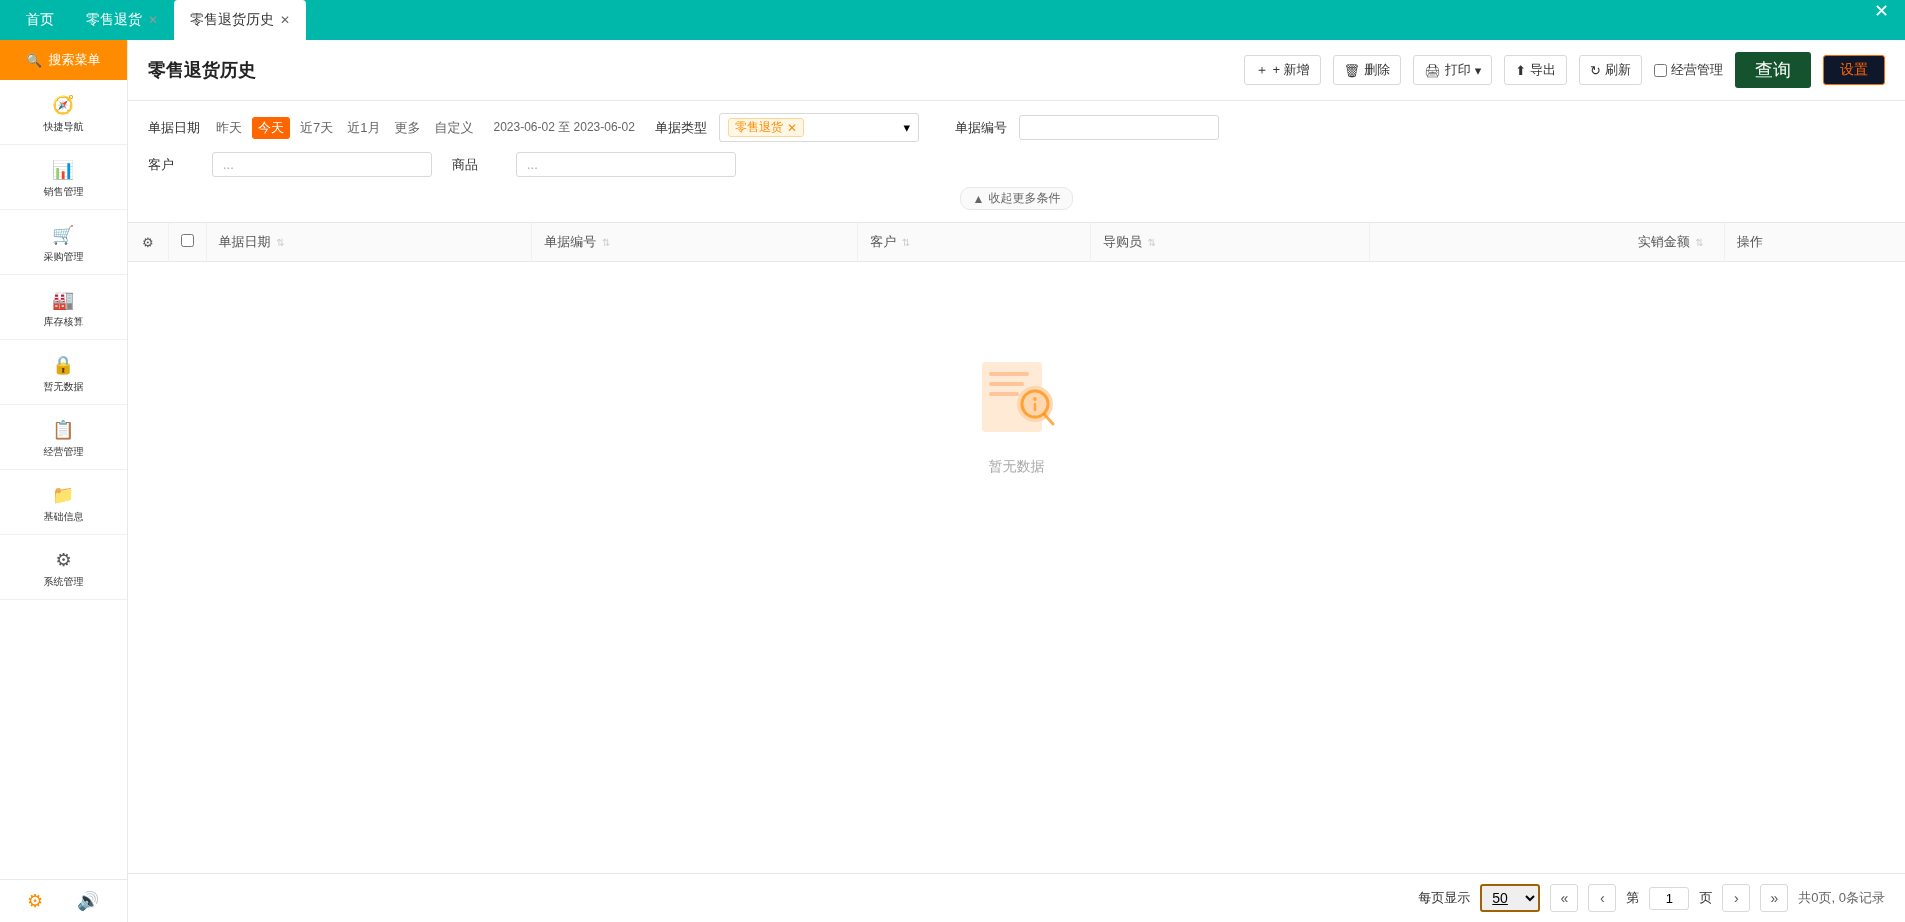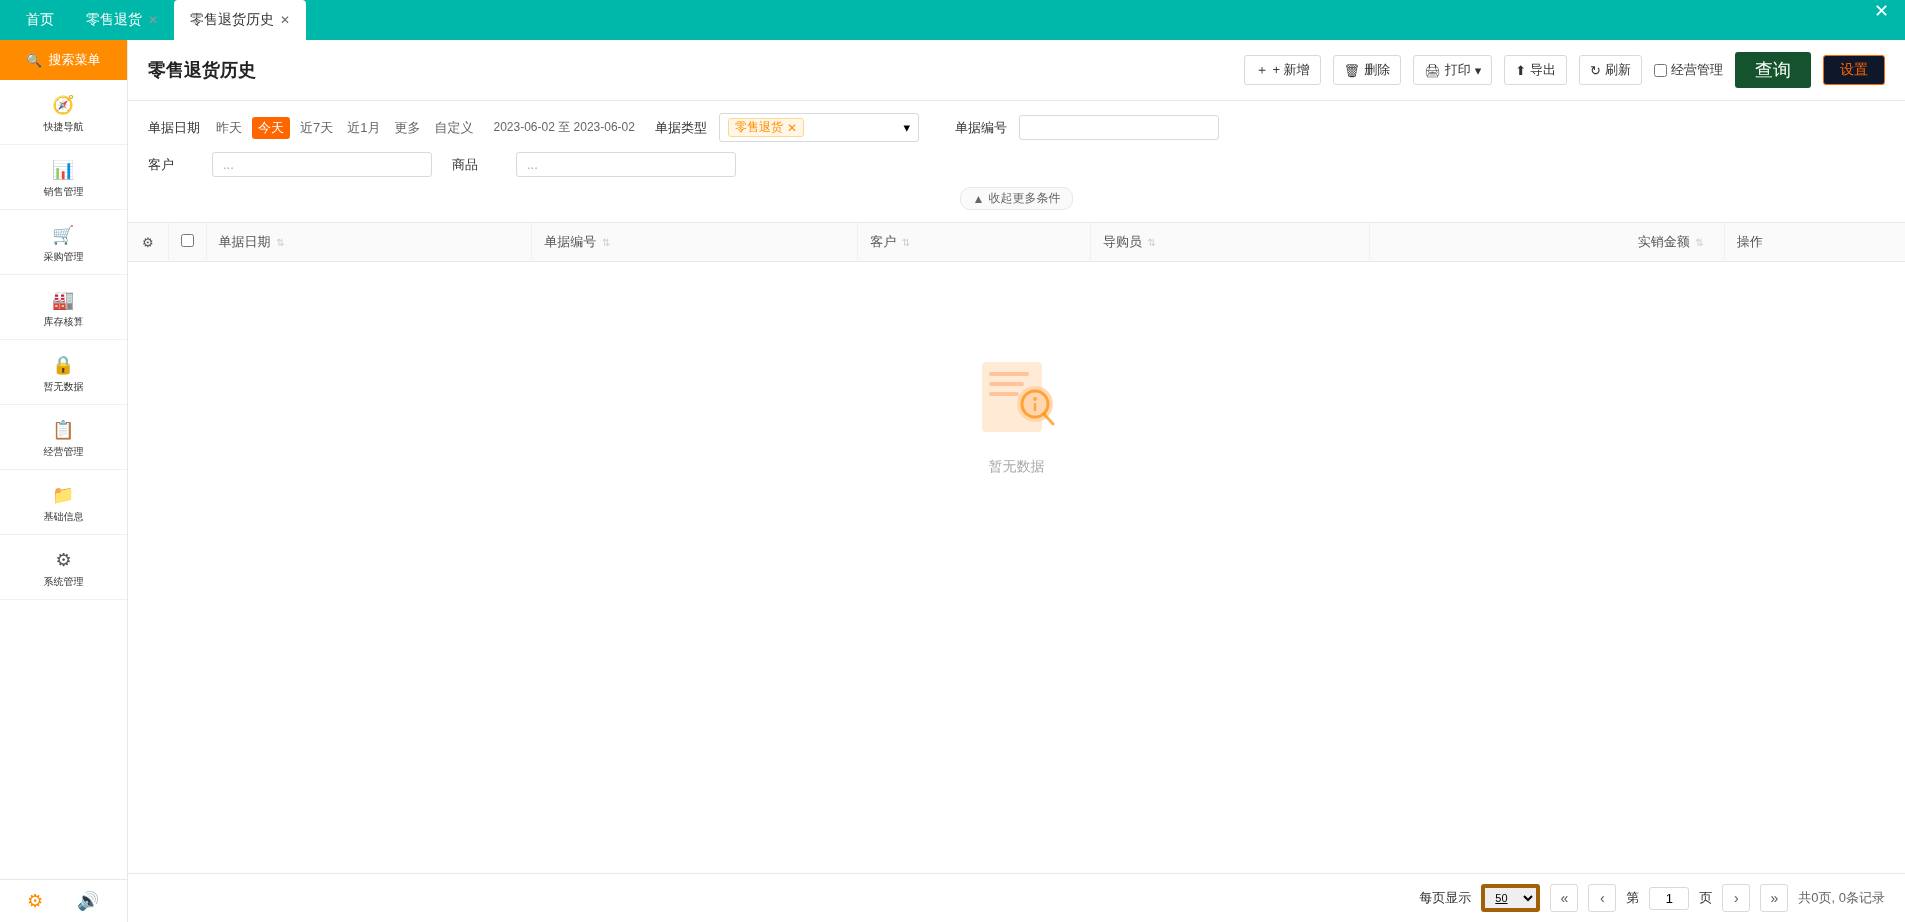--- a/index.html
+++ b/index.html
@@ -329,24 +329,24 @@
       justify-content: flex-end;
       padding: 10px 20px;
       background: #fff;
       border-top: 1px solid #e8e8e8;
       gap: 10px;
       font-size: 13px;
       color: #333;
       flex-shrink: 0;
     }
     .pagination select {
-      border: 4px solid #a16207;
+      border: 2px solid #a16207;
       border-radius: 3px;
       padding: 3px 6px;
-      font-size: 11px;
+      font-size: 14px;
       text-decoration: underline;
     }
     .pagination-btn {
       width: 28px;
       height: 28px;
       display: flex;
       align-items: center;
       justify-content: center;
       border: 1px solid #d9d9d9;
       border-radius: 3px;

